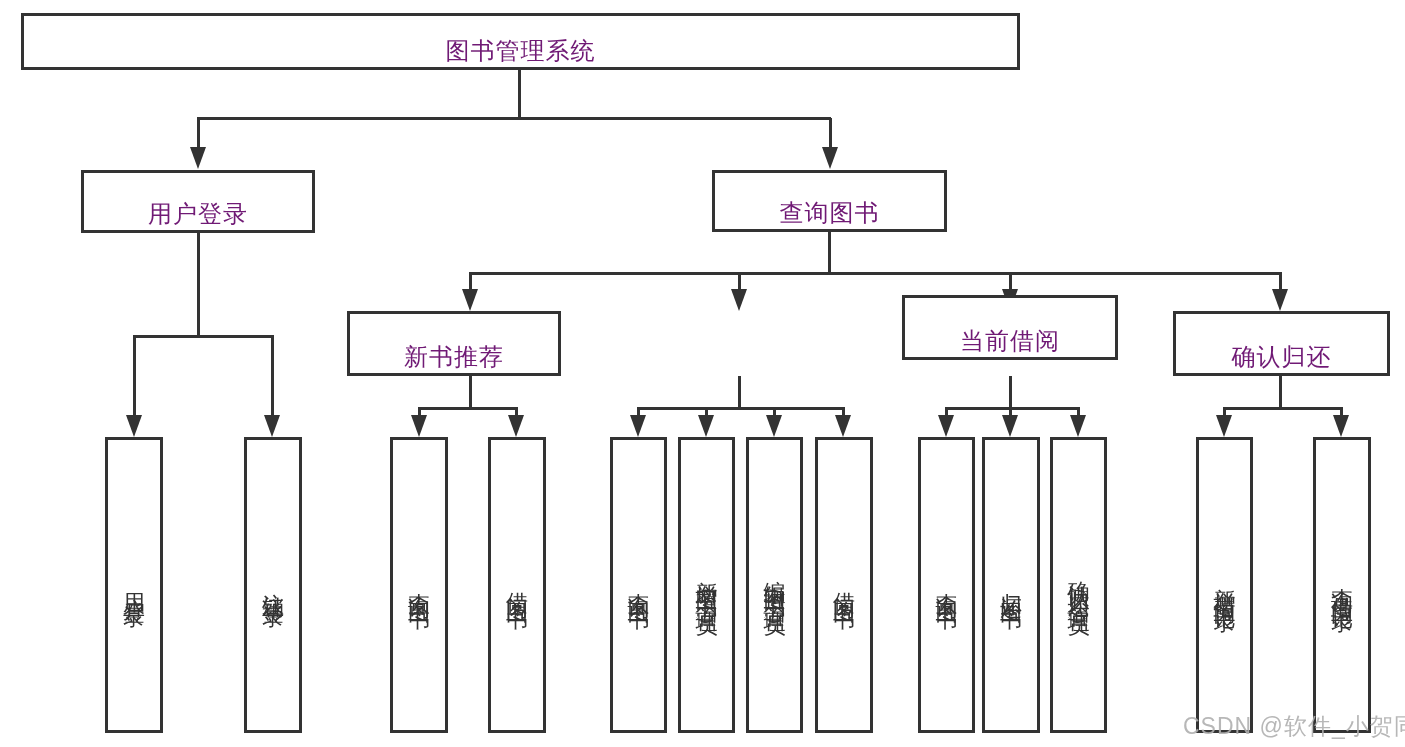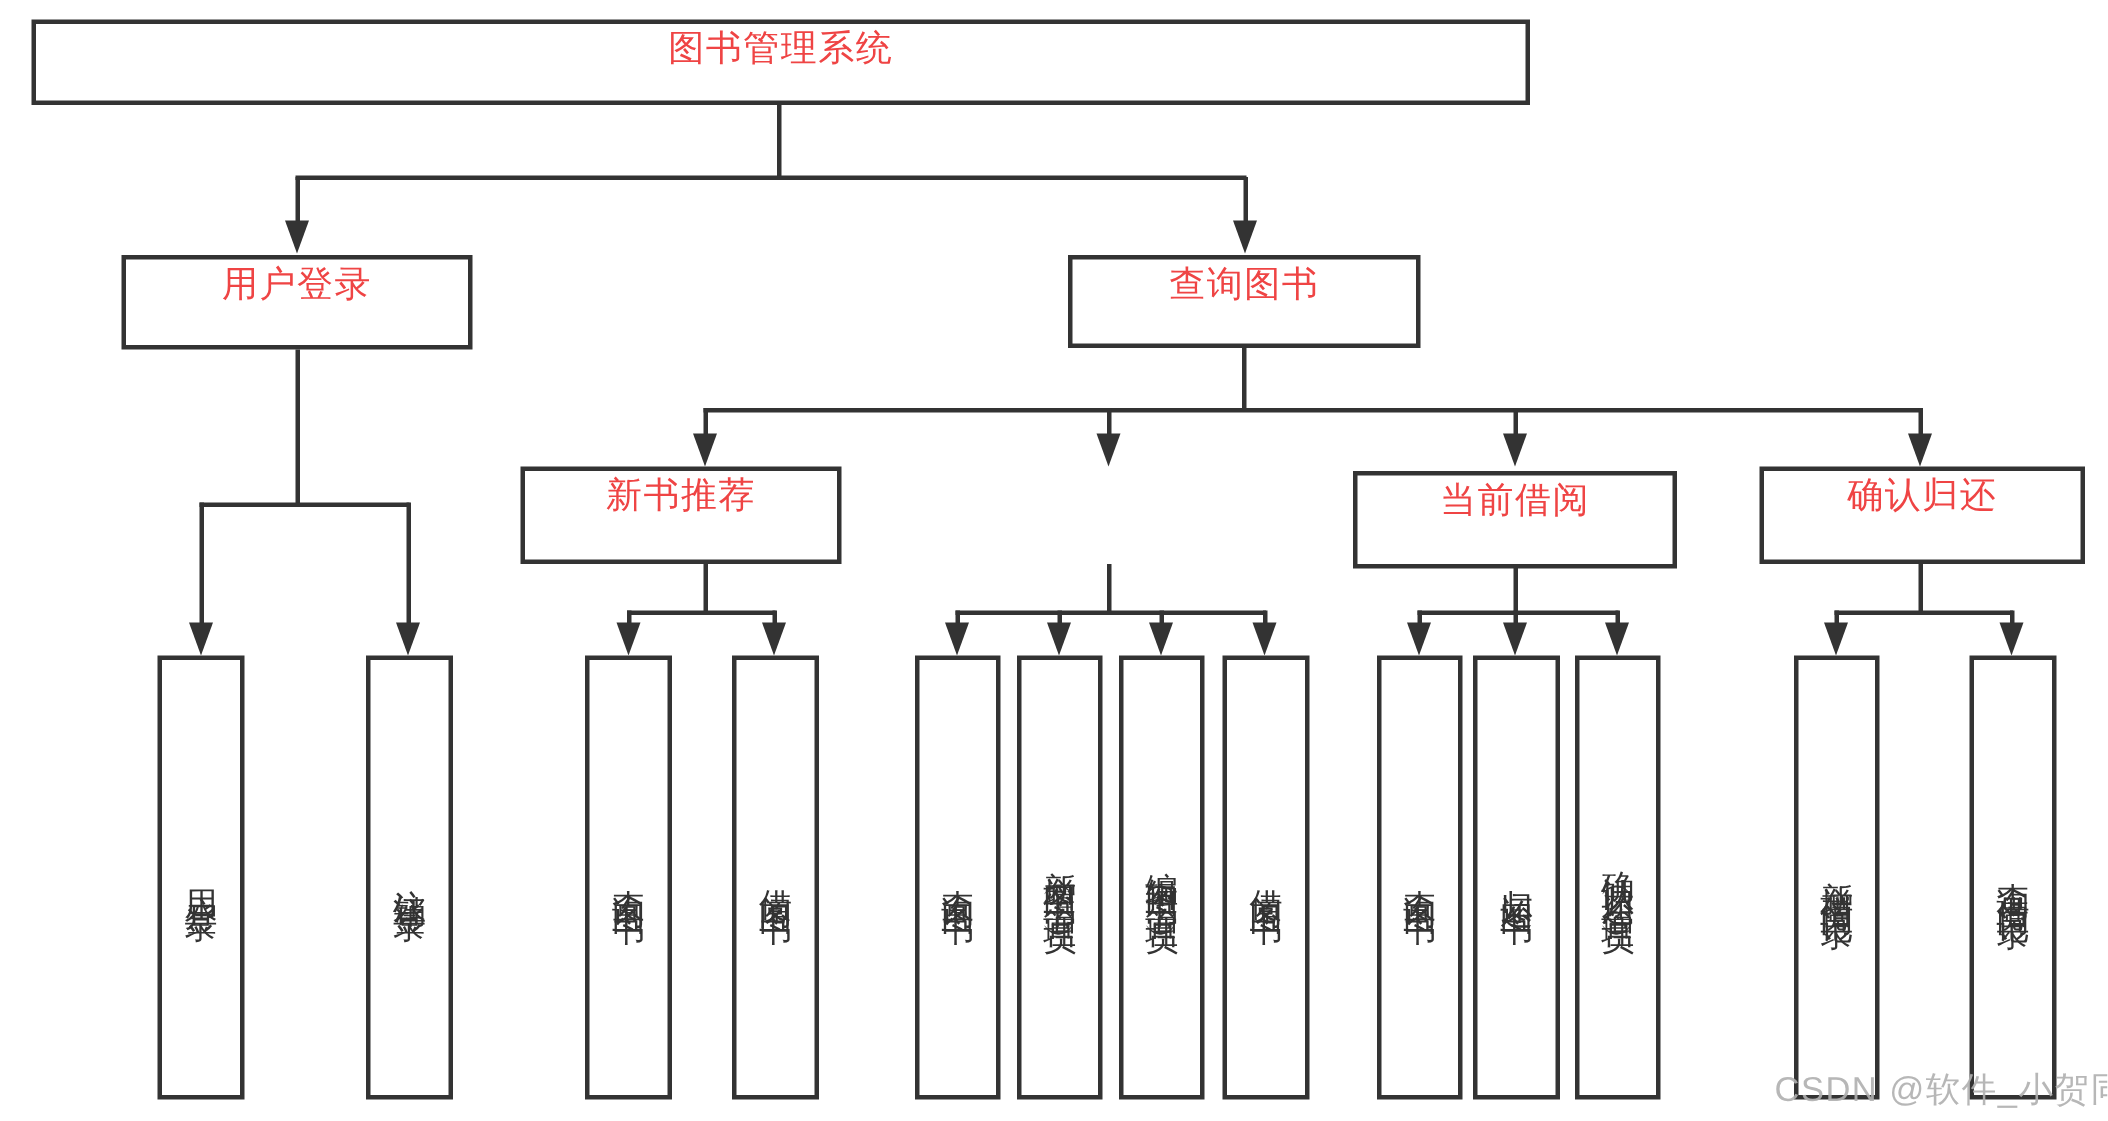--- a/index.html
+++ b/index.html
@@ -2,22 +2,22 @@
 <html><head>
 <meta charset="utf-8">
 <style>
   html,body{margin:0;padding:0;background:#ffffff;}
   #canvas{
     position:relative;width:1405px;height:747px;background:#ffffff;overflow:hidden;
     font-family:"Liberation Sans","DejaVu Sans",sans-serif;color:#333333;
   }
   .box{
     position:absolute;background:#ffffff;border:3px solid #333333;box-sizing:border-box;
-    display:flex;align-items:flex-start;justify-content:center;
-    font-size:24px;color:#ef4444;letter-spacing:1px;white-space:nowrap;
+    display:flex;align-items:flex-end;justify-content:center;
+    font-size:24px;color:#701a75;letter-spacing:1px;white-space:nowrap;
   }
   .vbox{
     position:absolute;background:#ffffff;border:3px solid #333333;box-sizing:border-box;
     display:flex;align-items:center;justify-content:center;
   }
   .vbox span{
     writing-mode:vertical-rl;text-orientation:mixed;
     font-size:22px;letter-spacing:5px;color:#333333;line-height:1;
   }
   .hline{position:absolute;height:3px;background:#333333;}
@@ -69,21 +69,21 @@
   <div class="vline" style="left:738px;top:272px;height:19px;"></div>
   <div class="arrow" style="left:731px;top:289px;"></div>
   <div class="vline" style="left:1009px;top:272px;height:19px;"></div>
   <div class="arrow" style="left:1002px;top:289px;"></div>
   <div class="vline" style="left:1279px;top:272px;height:19px;"></div>
   <div class="arrow" style="left:1272px;top:289px;"></div>
 
   <div class="box" style="left:347px;top:311px;width:214px;height:65px;">
     <span>新书推荐</span>
   </div>
-  <div class="box" style="left:902px;top:314px;width:216px;height:65px;">
+  <div class="box" style="left:902px;top:295px;width:216px;height:65px;">
     <span>当前借阅</span>
   </div>
   <div class="box" style="left:1173px;top:311px;width:217px;height:65px;">
     <span>确认归还</span>
   </div>
 
   <div class="vline" style="left:469px;top:376px;height:33px;"></div>
   <div class="hline" style="left:418px;top:407px;width:99px;"></div>
   <div class="vline" style="left:418px;top:407px;height:10px;"></div>
   <div class="arrow" style="left:411px;top:415px;"></div>

